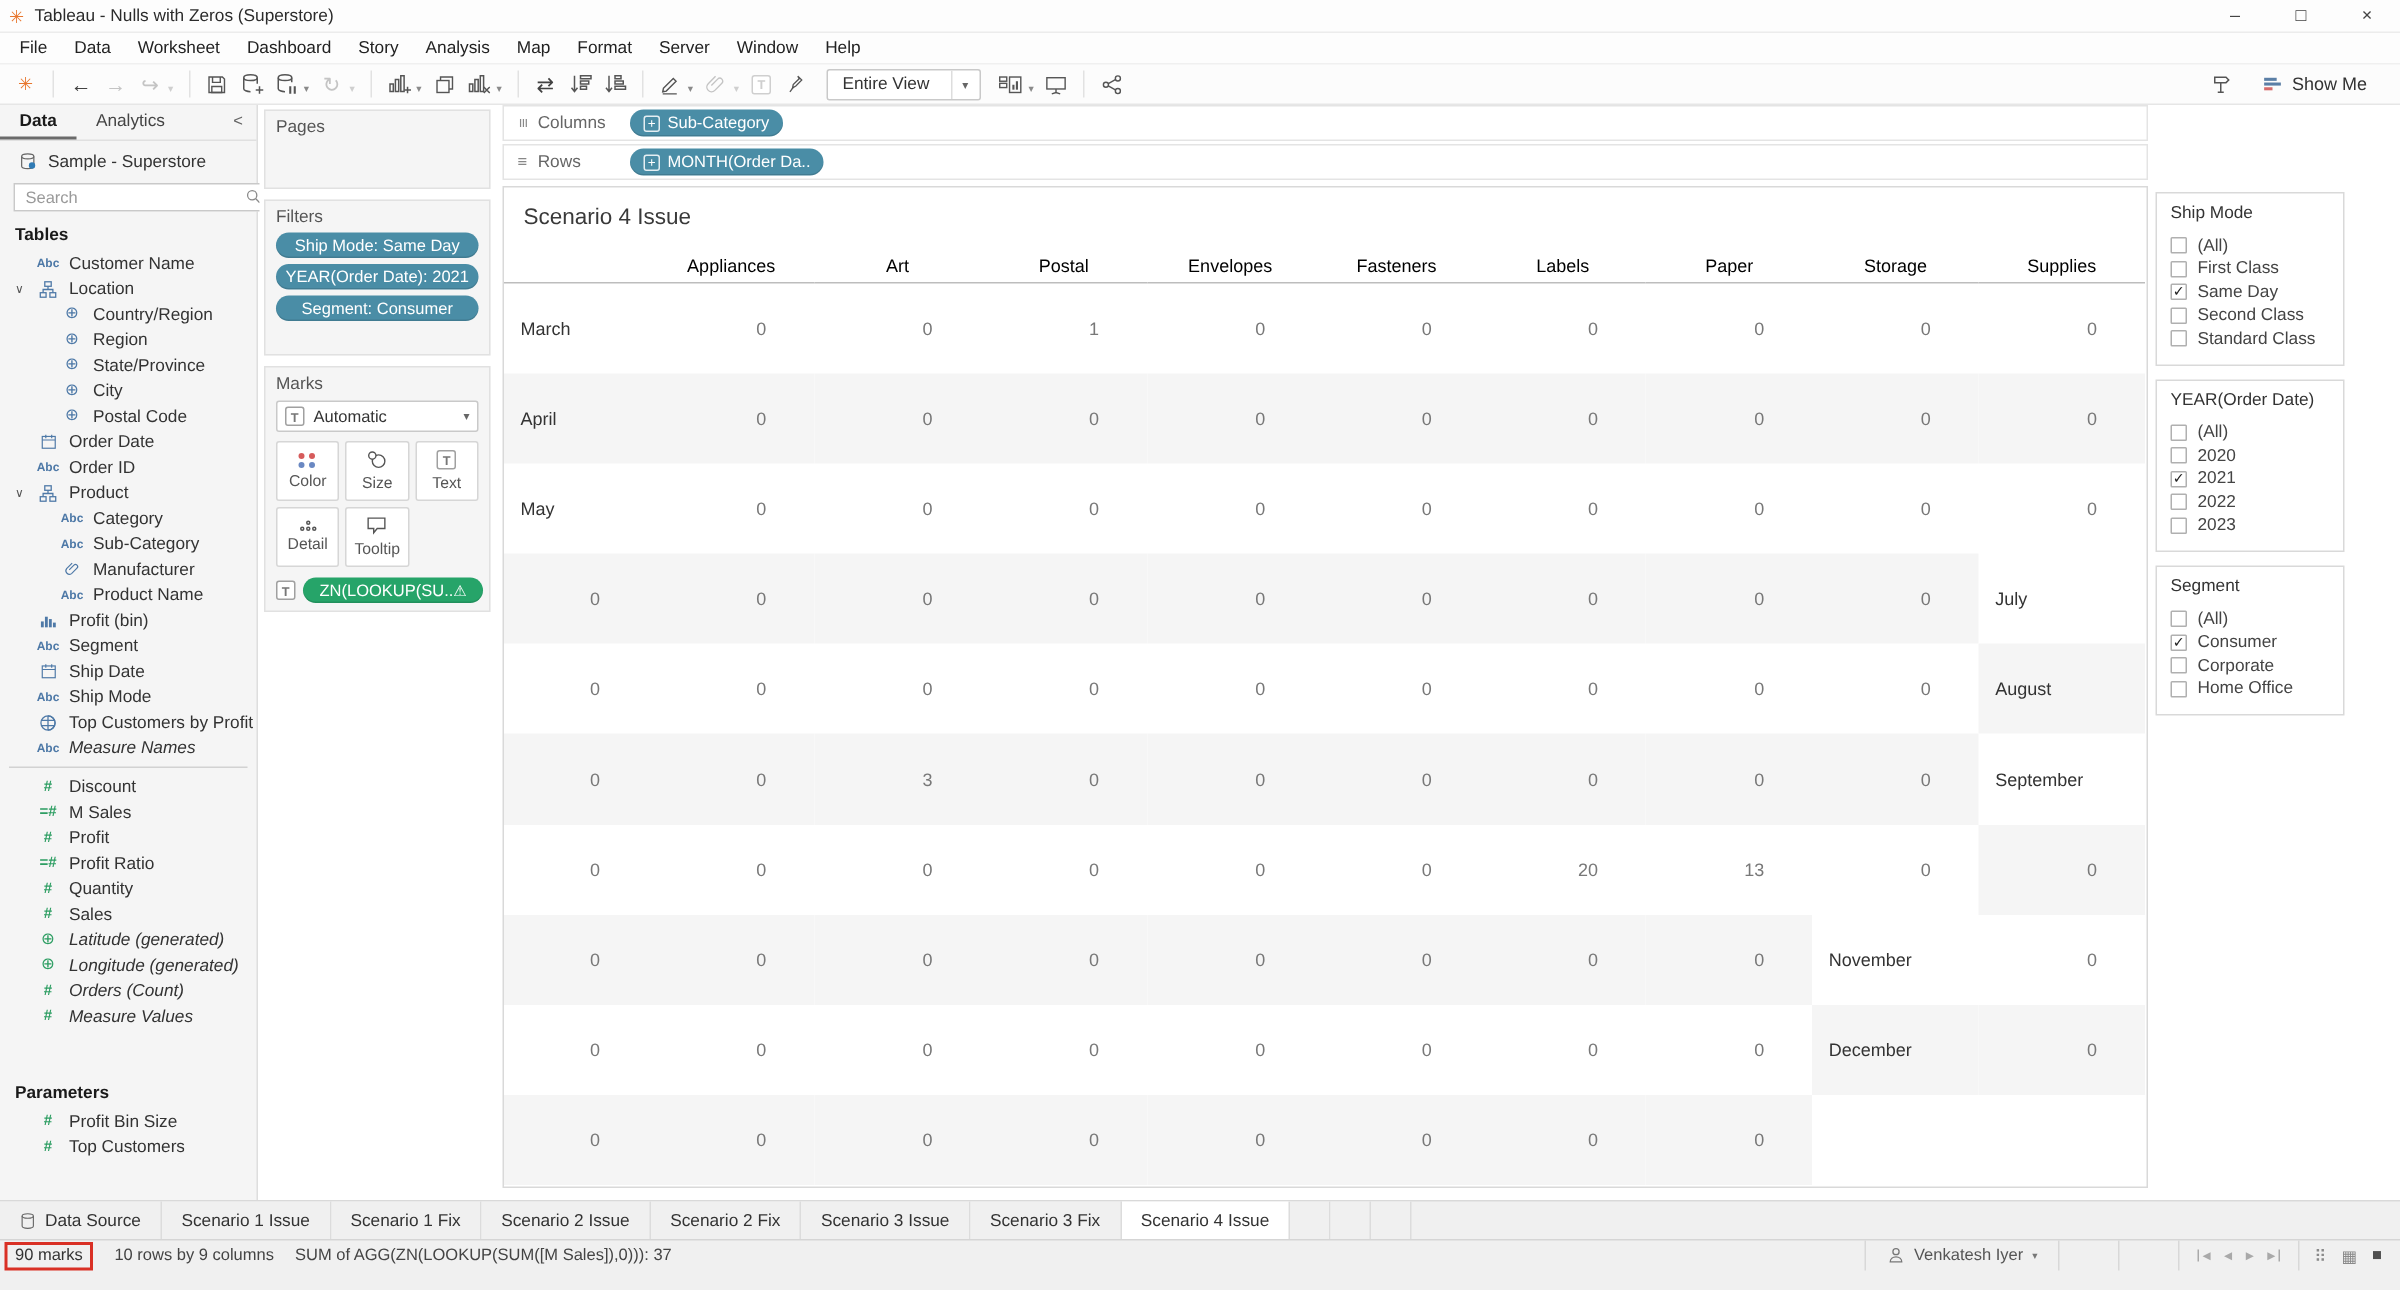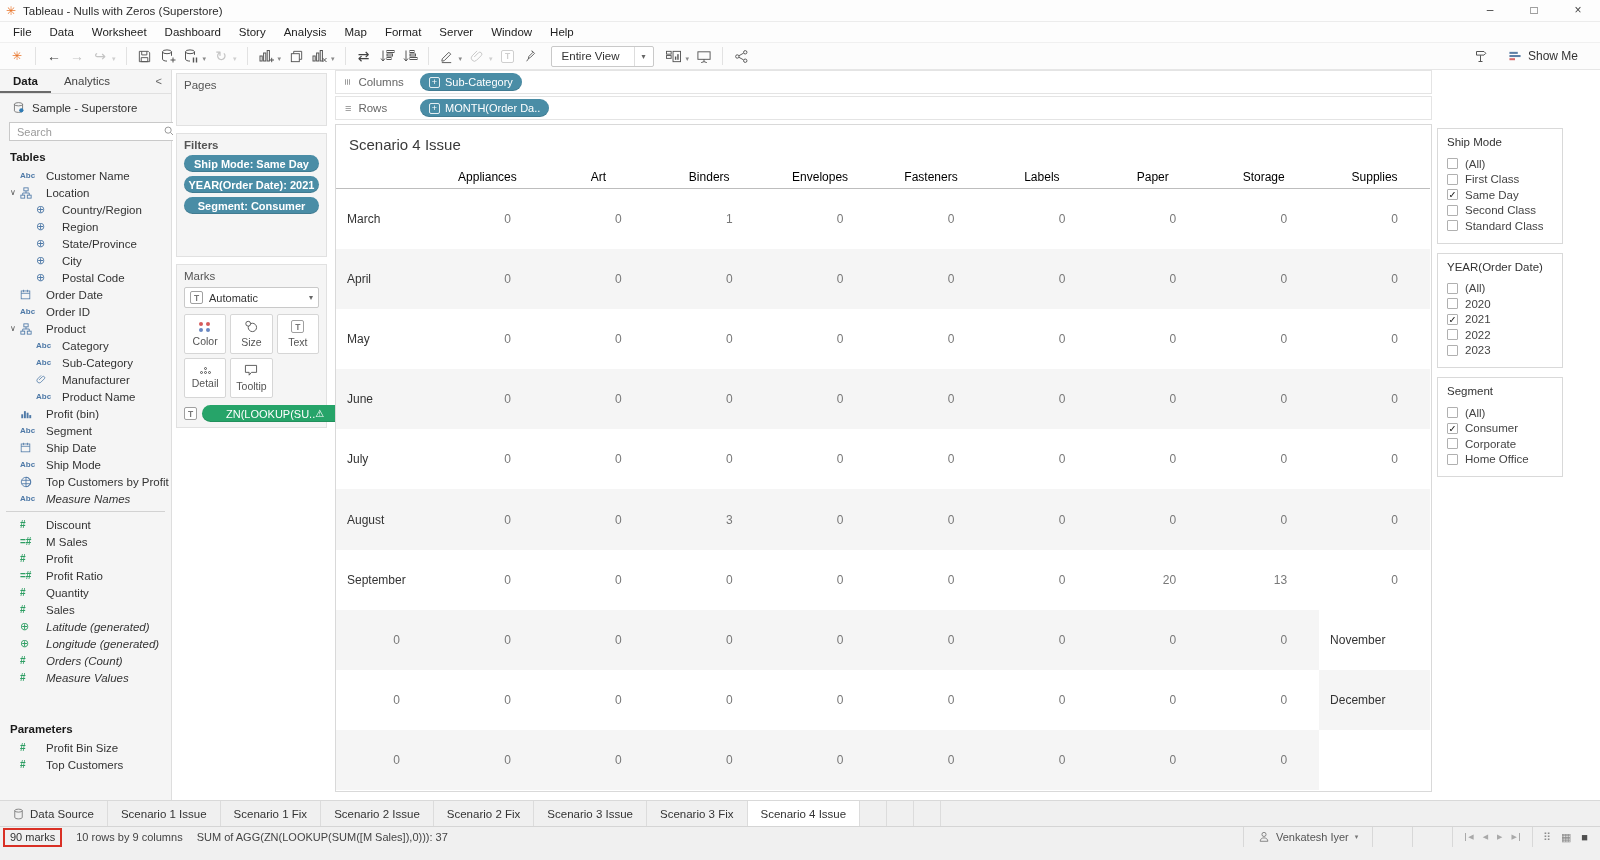--- a/index.html
+++ b/index.html
@@ -53,57 +53,57 @@
   .sb-search-row { display:flex; align-items:center; gap:5px; padding:3px 6px 5px 9px; }
   .sb-search { flex:1; height:19px; border:1px solid #c9c9c9; background:#fff; font-size:11px;
                padding:0 18px 0 7px; color:#333; font-family:"Liberation Sans",sans-serif; min-width:0; }
   .sb-search::placeholder { color:#9a9a9a; }
   .search-wrap { position:relative; flex:1; display:flex; }
   .search-mag { position:absolute; right:3px; top:3px; }
   .sb-section-title { font-weight:bold; font-size:11.5px; color:#1a1a1a; padding:5px 8px 4px 10px; }
   .sb-field { display:flex; align-items:center; height:17px; padding-left:8px; gap:2px; font-size:11.5px; color:#333; }
   .sb-field .chev { width:10px; font-size:8px; color:#555; text-align:center; flex:none; }
   .sb-field.ind { padding-left:24px; }
-  .icon-cell { width:24px; display:flex; align-items:center; flex:none; }
+  .icon-cell { width:24px; display:flex; justify-content:center; align-items:center; flex:none; }
   .f-label { white-space:nowrap; overflow:hidden; }
   .f-label.it { font-style:italic; }
   .t-abc { font-size:8px; color:var(--field-blue); font-weight:bold; }
   .t-globe { font-size:11px; color:var(--field-blue); line-height:1; }
   .t-globe.grn { color:var(--field-green); }
   .t-hash { font-size:10px; color:var(--field-green); font-weight:bold; }
   .sb-divider { height:1px; background:#d2d2d2; margin:4px 6px 4px 6px; }
   .sb-params { position:absolute; top:648px; left:0; right:0; }
 
   
   .cards-panel { position:absolute; left:173px; top:0; width:157px; height:730px; background:#fff; padding:2px 3px; }
   .card { border:1px solid #e1e1e1; background:#f5f5f5; margin:1px 0 7px 0; padding:5px 7px;
           font-size:11.5px; color:#555; }
   .card-pages { height:53px; }
-  .card-filters { height:124px;font-weight:bold; }
+  .card-filters { height:104px; }
   .pill { height:17px; border-radius:9px; background:var(--pill-teal); color:#fff; font-size:11px;
           display:flex; align-items:center; justify-content:center; margin:4px 0; white-space:nowrap;
           box-shadow:inset 0 -1px 0 rgba(0,0,0,.12); }
   .marks-dropdown { height:21px; background:#fff; border:1px solid #c9c9c9; display:flex; align-items:center;
                     padding:0 5px; margin:5px 0 6px; gap:6px; font-size:11px; color:#333; border-radius:2px; }
   .marks-dropdown .dd-caret { margin-left:auto; font-size:8px; color:#666; }
   .t-box { width:13px; height:13px; border:1px solid #a0a0a0; color:#777; font-size:8.5px; font-weight:bold;
            display:flex; align-items:center; justify-content:center; border-radius:2px; background:#fff; flex:none; }
   .t-box.dis { border-color:#cfcfcf; color:#cfcfcf; }
   .marks-grid { display:grid; grid-template-columns:repeat(3,1fr); gap:4px; }
   .mark-btn { background:#fff; border:1px solid #d6d6d6; border-radius:2px; height:40px; display:flex;
               flex-direction:column; align-items:center; justify-content:center; gap:3px;
               font-size:10.5px; color:#555; }
   .dotgrid { display:grid; grid-template-columns:5px 5px; gap:2px; }
   .dotgrid i { width:4px; height:4px; border-radius:50%; display:block; }
   .dotgrid i.r { background:#d65b5b; } .dotgrid i.b { background:#6a88c2; }
   .ddots { display:flex; flex-direction:column; align-items:center; gap:1px; }
   .ddots i { width:3px; height:3px; border:1px solid #555; border-radius:50%; display:block; }
   .ddots .row3 { display:flex; gap:1px; }
   .mark-pill-row { display:flex; align-items:center; gap:5px; margin-top:7px; }
-  .pill.green { background:var(--pill-green); flex:1; justify-content:flex-end; padding:0 24px; margin:0; }
+  .pill.green { background:var(--pill-green); flex:1; justify-content:flex-end; padding:0 11px; margin:0; }
 
   
   .shelf { position:absolute; left:335px; width:1097px; height:24px; background:#fff; border:1px solid #e4e4e4;
            display:flex; align-items:center; padding:0 4px; gap:8px; }
   .shelf.columns { top:0; } .shelf.rows { top:26px; }
   .shelf-label { color:#666; font-size:11.5px; width:72px; display:flex; gap:7px; align-items:center;
                  padding-left:5px; flex:none; }
   .ic-cols { display:inline-block; transform:rotate(90deg); font-size:11px; color:#888; }
   .ic-rows { font-size:11px; color:#888; }
   .shelf-pill { height:18px; border-radius:9px; background:var(--pill-teal); color:#fff; font-size:11px;
@@ -726,21 +726,21 @@
         </span>
       </span>
   </div>
 
   <div class="sheet">
     <div class="sheet-title">Scenario 4 Issue</div>
     <div class="grid" id="sheet-grid">
         <div class="gcorner"></div>
         <div class="ghead">Appliances</div>
         <div class="ghead">Art</div>
-        <div class="ghead">Binders</div>
+        <div class="ghead">Postal</div>
         <div class="ghead">Envelopes</div>
         <div class="ghead">Fasteners</div>
         <div class="ghead">Labels</div>
         <div class="ghead">Paper</div>
         <div class="ghead">Storage</div>
         <div class="ghead">Supplies</div>
         <div class="glabel">March</div>
         <div class="gcell">0</div>
         <div class="gcell">0</div>
         <div class="gcell">1</div>
@@ -763,21 +763,20 @@
         <div class="glabel">May</div>
         <div class="gcell">0</div>
         <div class="gcell">0</div>
         <div class="gcell">0</div>
         <div class="gcell">0</div>
         <div class="gcell">0</div>
         <div class="gcell">0</div>
         <div class="gcell">0</div>
         <div class="gcell">0</div>
         <div class="gcell">0</div>
-        <div class="glabel band">June</div>
         <div class="gcell band">0</div>
         <div class="gcell band">0</div>
         <div class="gcell band">0</div>
         <div class="gcell band">0</div>
         <div class="gcell band">0</div>
         <div class="gcell band">0</div>
         <div class="gcell band">0</div>
         <div class="gcell band">0</div>
         <div class="gcell band">0</div>
         <div class="glabel">July</div>

